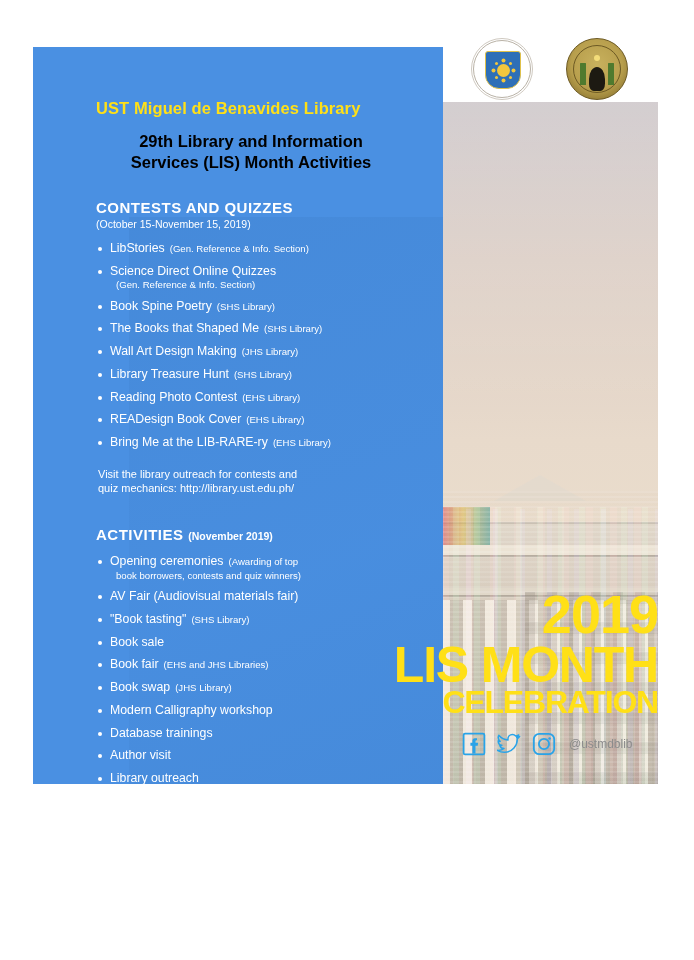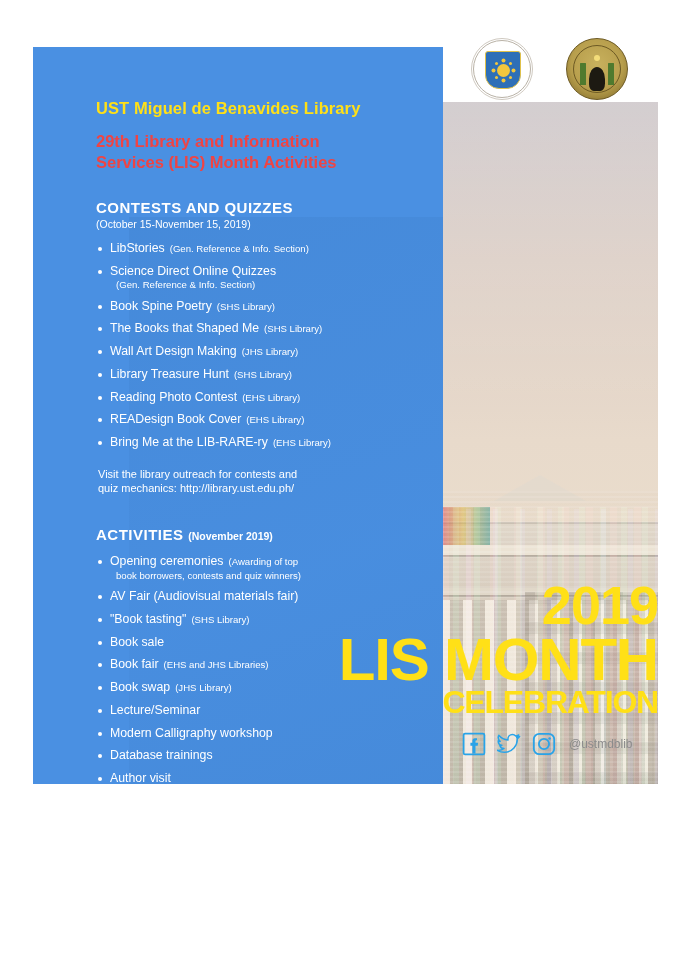--- a/index.html
+++ b/index.html
@@ -267,25 +267,26 @@
   }
   .title-1 {
     color: #ffe017;
     font-size: 16.5px;
     font-weight: bold;
     letter-spacing: .1px;
     line-height: 1.25;
     margin: 0 0 12px 0;
   }
   .title-2 {
-    color: #ef4444;
+    color: #000000;
     font-size: 16.5px;
     font-weight: bold;
     line-height: 1.28;
     margin: 0 0 26px 0;
+    text-align: center;
   }
   .sec-head {
     color: #ffffff;
     font-size: 15px;
     font-weight: bold;
     letter-spacing: .5px;
     margin: 0;
   }
   .sec-sub {
     color: #ffffff;
@@ -360,21 +361,21 @@
     display: block;
     color: #ffe017;
     font-size: 54px;
     font-weight: bold;
     letter-spacing: -1px;
     margin-bottom: 2px;
   }
   .display .l1 {
     display: block;
     color: #ffe017;
-    font-size: 60px;
+    font-size: 50px;
     font-weight: bold;
     letter-spacing: -1.2px;
   }
   .display .l2 {
     display: block;
     color: #ffe017;
     font-size: 32px;
     font-weight: bold;
     letter-spacing: -1.2px;
   }
@@ -473,21 +474,20 @@
         <span>ACTIVITIES</span>
         <span class="paren">(November 2019)</span>
       </p>
       <ul class="items">
           <li><span>Opening ceremonies</span><span class="paren lead">(Awarding of top</span><span class="wrap2">book borrowers, contests and quiz winners)</span></li>
           <li><span>AV Fair (Audiovisual materials fair)</span></li>
           <li><span>"Book tasting"</span><span class="paren lead">(SHS Library)</span></li>
           <li><span>Book sale</span></li>
           <li><span>Book fair</span><span class="paren lead">(EHS and JHS Libraries)</span></li>
           <li><span>Book swap</span><span class="paren lead">(JHS Library)</span></li>
-          <li><span>Lecture/Seminar</span></li>
           <li><span>Modern Calligraphy workshop</span></li>
           <li><span>Database trainings</span></li>
           <li><span>Author visit</span></li>
           <li><span>Library outreach</span></li>
         </ul>
     </div>
   </div>
 
   <div class="display">
     <span class="yr">2019</span>

